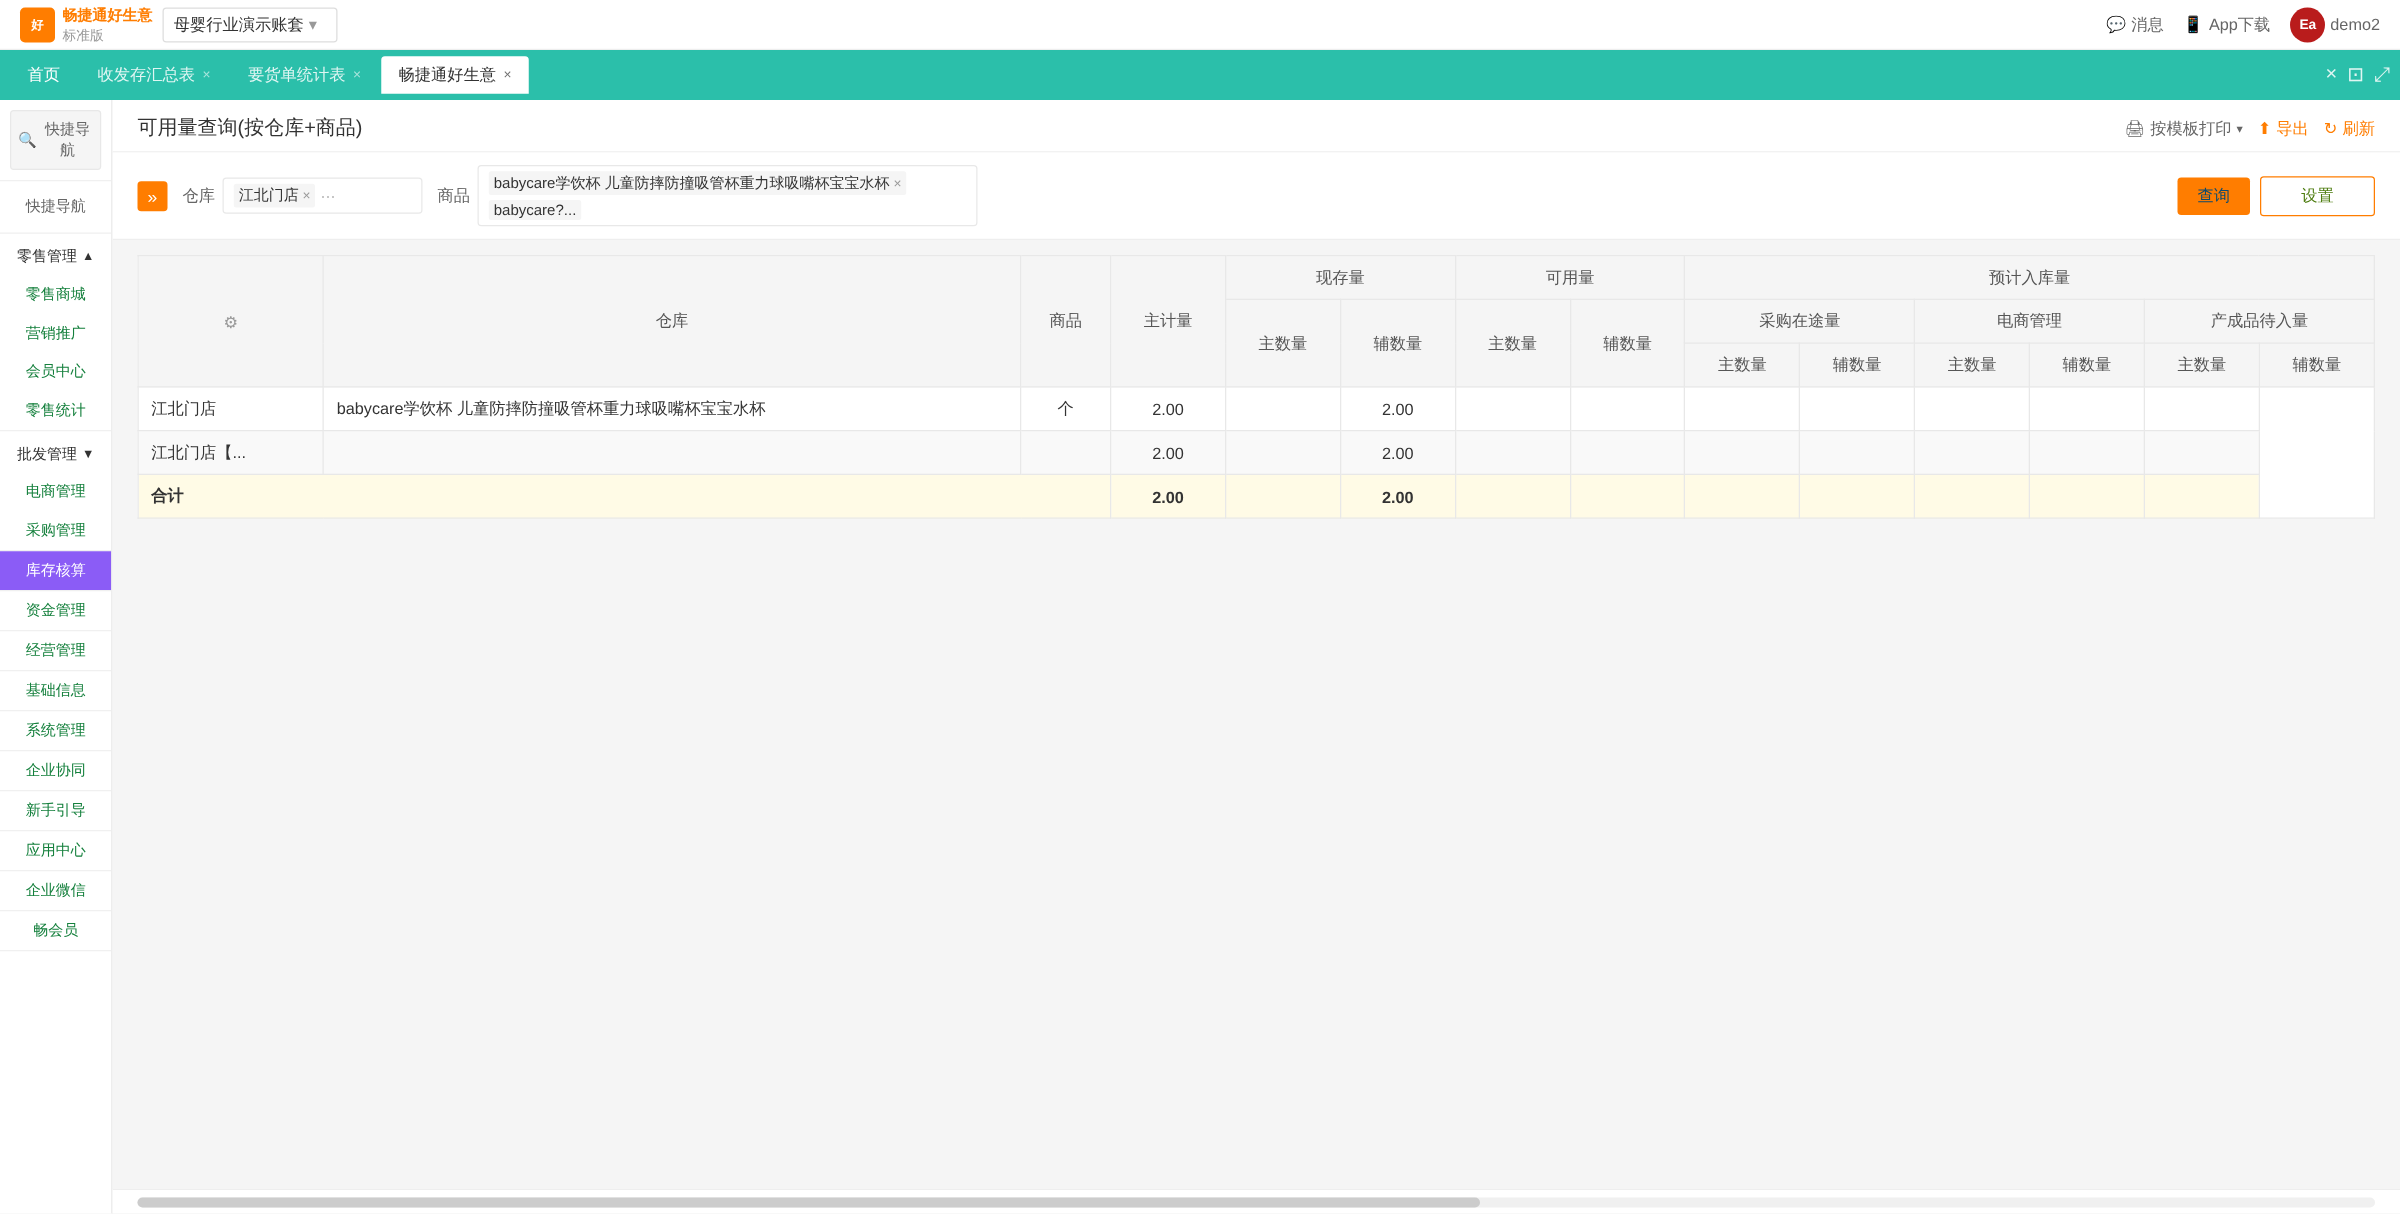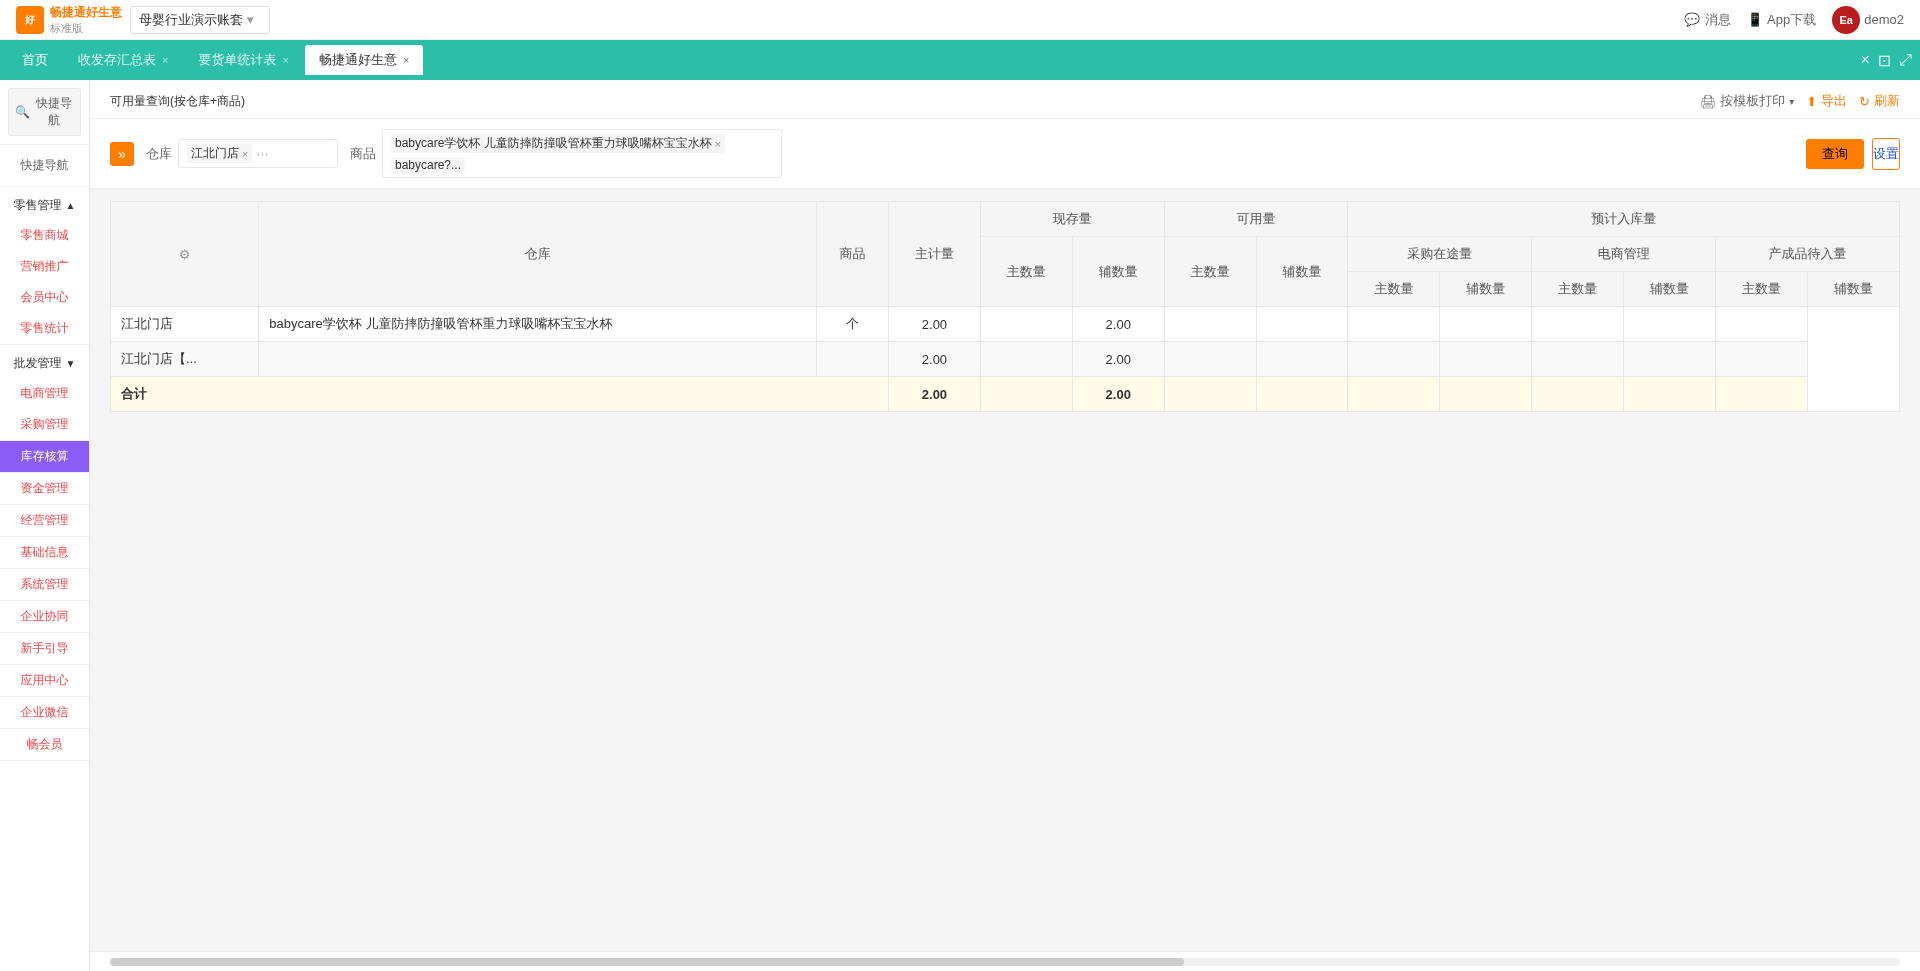--- a/index.html
+++ b/index.html
@@ -29,45 +29,45 @@
     .main-layout { display: flex; flex: 1; overflow: hidden; }
 
     
     .sidebar { width: 90px; background: #fff; border-right: 1px solid #e8e8e8; display: flex; flex-direction: column; flex-shrink: 0; overflow-y: auto; }
     .sidebar-search { padding: 8px; border-bottom: 1px solid #f0f0f0; }
     .sidebar-search-btn { width: 100%; padding: 6px; background: #f5f5f5; border: 1px solid #e8e8e8; border-radius: 3px; cursor: pointer; color: #666; font-size: 12px; display: flex; align-items: center; justify-content: center; gap: 4px; }
     .sidebar-nav { padding: 4px 0; border-bottom: 1px solid #f0f0f0; }
     .sidebar-nav-item { padding: 8px 4px; text-align: center; cursor: pointer; color: #666; font-size: 12px; }
     .sidebar-section { border-bottom: 1px solid #f0f0f0; }
     .sidebar-section-header { display: flex; align-items: center; justify-content: center; gap: 4px; padding: 10px 4px 6px; cursor: pointer; color: #333; font-size: 12px; font-weight: 500; }
-    .sidebar-section-item { padding: 7px 4px; text-align: center; cursor: pointer; color: #ef4444; font-size: 12px; }
+    .sidebar-section-item { padding: 7px 4px; text-align: center; cursor: pointer; color: #15803d; font-size: 12px; }
     .sidebar-section-item.active { background: #8b5cf6; color: white; }
 
     
     .content-area { flex: 1; display: flex; flex-direction: column; overflow: hidden; background: #f5f5f5; }
 
     
     .page-header { background: #fff; padding: 12px 20px 8px; display: flex; align-items: center; justify-content: space-between; border-bottom: 1px solid #eee; flex-shrink: 0; }
-    .page-title { font-size: 12px; color: #333; font-weight: 500; }
+    .page-title { font-size: 16px; color: #333; font-weight: 500; }
     .page-header-actions { display: flex; align-items: center; gap: 12px; }
     .page-action-btn { display: flex; align-items: center; gap: 4px; color: #666; cursor: pointer; font-size: 13px; }
     .page-action-btn.orange { color: #ff7d00; }
 
     
     .filter-bar { background: #fff; padding: 10px 20px; display: flex; align-items: center; gap: 12px; border-bottom: 1px solid #eee; flex-shrink: 0; }
     .expand-btn { width: 24px; height: 24px; background: #ff7d00; border-radius: 3px; display: flex; align-items: center; justify-content: center; color: white; cursor: pointer; font-size: 14px; }
     .filter-group { display: flex; align-items: center; gap: 6px; }
     .filter-label { color: #666; font-size: 13px; white-space: nowrap; }
     .filter-input { display: flex; align-items: center; gap: 4px; border: 1px solid #e8e8e8; border-radius: 3px; padding: 4px 8px; background: #fff; min-width: 160px; flex-wrap: wrap; max-width: 300px; }
     .filter-tag { display: flex; align-items: center; gap: 3px; background: #f5f5f5; border-radius: 2px; padding: 1px 4px; font-size: 12px; color: #333; }
     .filter-tag-close { cursor: pointer; color: #999; font-size: 11px; }
     .filter-more { color: #999; font-size: 12px; cursor: pointer; }
     .filter-actions { margin-left: auto; display: flex; align-items: center; gap: 8px; }
-    .btn-query { background: #ff7d00; color: #000000; border: none; border-radius: 3px; padding: 6px 16px; cursor: pointer; font-size: 13px; }
-    .btn-settings { background: #fff; color: #1d4ed8; border: 1px solid #ff7d00; border-radius: 3px; padding: 6px 0; cursor: pointer; font-size: 13px; }
+    .btn-query { background: #ff7d00; color: #0c4a6e; border: none; border-radius: 3px; padding: 6px 16px; cursor: pointer; font-size: 13px; }
+    .btn-settings { background: #fff; color: #4d7c0f; border: 1px solid #ff7d00; border-radius: 3px; padding: 6px 32px; cursor: pointer; font-size: 13px; }
 
     
     .table-area { flex: 1; overflow: auto; padding: 12px 20px; }
     .data-table { width: 100%; border-collapse: collapse; background: #fff; border: 1px solid #e8e8e8; font-size: 13px; }
     .data-table th { background: #f5f5f5; border: 1px solid #e8e8e8; padding: 8px 10px; text-align: center; color: #555; font-weight: 500; white-space: nowrap; }
     .data-table td { border: 1px solid #e8e8e8; padding: 8px 10px; text-align: center; color: #333; }
     .data-table td.left { text-align: left; }
     .settings-icon { color: #999; cursor: pointer; }
     .footer-row td { background: #fffbe6; font-weight: 500; }
 

